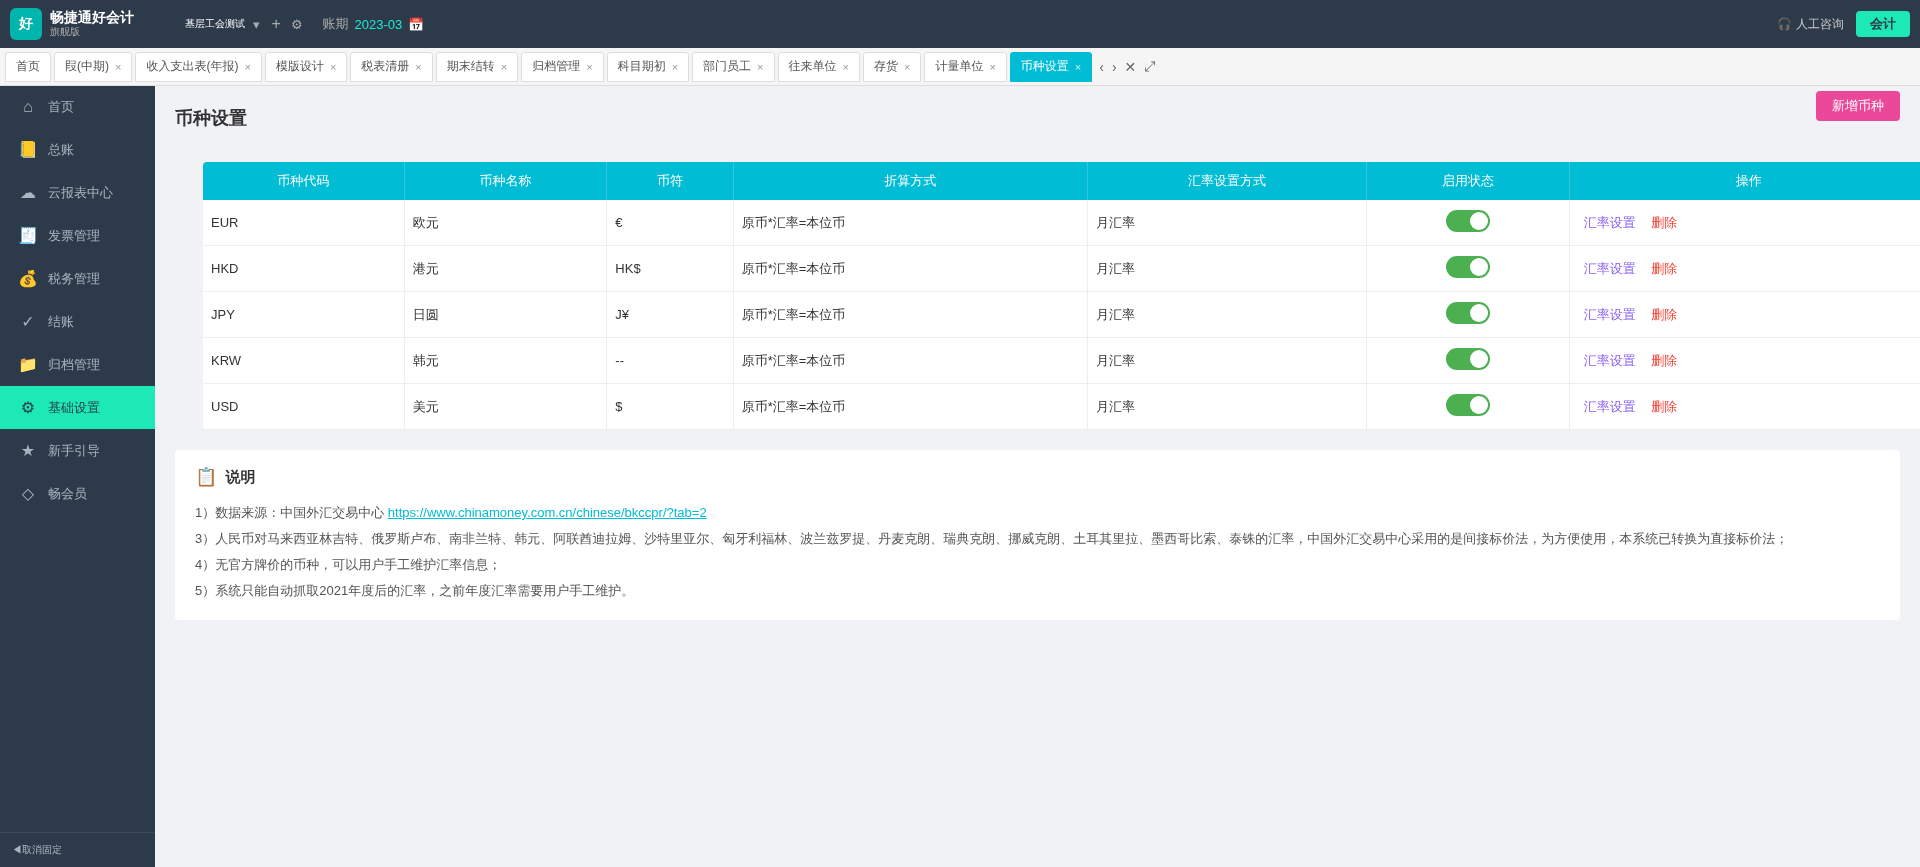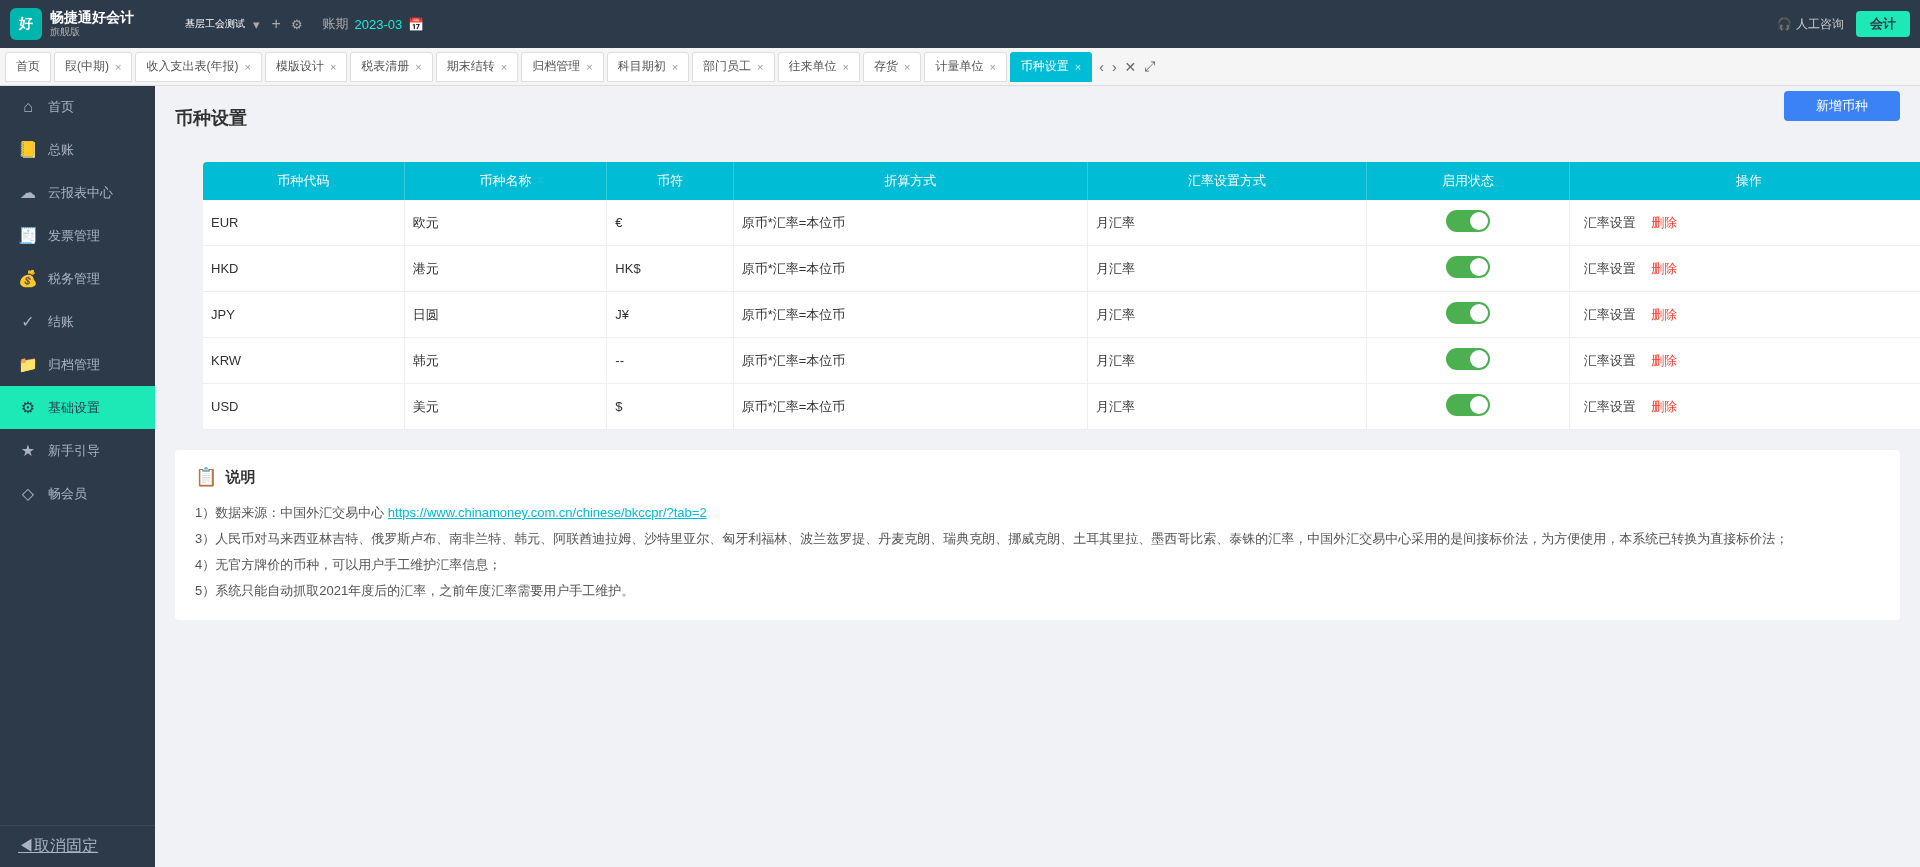--- a/index.html
+++ b/index.html
@@ -38,42 +38,42 @@
 
     
     .main-area { display: flex; flex: 1; overflow: hidden; }
 
     
     .sidebar { width: 155px; background: #2d3a4a; display: flex; flex-direction: column; flex-shrink: 0; }
     .sidebar-item { display: flex; align-items: center; padding: 12px 18px; color: #aab4c0; cursor: pointer; font-size: 13px; gap: 10px; }
     .sidebar-item.active { background: #1de9b6; color: #2d3a4a; }
     .sidebar-item.active .si-icon { color: #2d3a4a; }
     .si-icon { font-size: 16px; width: 20px; text-align: center; }
-    .sidebar-bottom { margin-top: auto; padding: 10px 18px; color: #aab4c0; font-size: 16px; cursor: pointer; display: flex; align-items: center; gap: 6px; border-top: 1px solid #3a4a5a; text-decoration: underline; }
+    .sidebar-bottom { margin-top: auto; padding: 10px 12px; color: #aab4c0; font-size: 10px; cursor: pointer; display: flex; align-items: center; gap: 6px; border-top: 1px solid #3a4a5a; }
 
     
     .content { flex: 1; background: #f0f2f5; overflow-y: auto; padding: 20px; }
     .page-title { font-size: 18px; font-weight: bold; color: #333; margin-bottom: 16px; }
-    .new-btn { float: right; background: #3b82f6; color: white; border: none; padding: 6px 32px; border-radius: 4px; font-size: 13px; cursor: pointer; margin-top: -40px; }
+    .new-btn { float: right; background: #ec4899; color: white; border: none; padding: 6px 16px; border-radius: 4px; font-size: 13px; cursor: pointer; margin-top: -40px; }
 
     
     .data-table { width: 100%; border-collapse: collapse; background: white; border-radius: 4px; overflow: hidden; margin-bottom: 20px; margin-left: 28px; }
     .data-table thead tr { background: #00bcd4; color: white; }
     .data-table thead th { padding: 10px 8px; font-size: 13px; font-weight: normal; text-align: center; border-right: 1px solid rgba(255,255,255,0.2); }
     .data-table thead th:last-child { border-right: none; }
     .data-table tbody tr { border-bottom: 1px solid #eee; }
     .data-table tbody td { padding: 10px 8px; text-align: left; font-size: 13px; color: #333; border-right: 1px solid #eee; }
     .data-table tbody td:last-child { border-right: none; }
 
     
     .toggle-switch { display: inline-block; width: 44px; height: 22px; background: #4caf50; border-radius: 11px; position: relative; cursor: pointer; }
     .toggle-knob { position: absolute; top: 2px; right: 2px; width: 18px; height: 18px; background: white; border-radius: 50%; }
 
     
-    .action-link { color: #404040; cursor: pointer; margin: 0 6px; font-size: 13px; }
+    .action-link { color: #8b5cf6; cursor: pointer; margin: 0 6px; font-size: 13px; }
     .delete-link { color: #f44336; cursor: pointer; margin: 0 6px; font-size: 13px; }
 
     
     .notes-section { background: white; border-radius: 4px; padding: 16px 20px; }
     .notes-title { display: flex; align-items: center; gap: 8px; font-size: 15px; font-weight: bold; color: #333; margin-bottom: 12px; }
     .notes-icon { color: #00bcd4; font-size: 18px; }
     .notes-content { font-size: 13px; color: #555; line-height: 2; }
     .notes-link { color: #00bcd4; text-decoration: underline; }
 
     .header-row { display: flex; align-items: center; justify-content: space-between; margin-bottom: 16px; }

